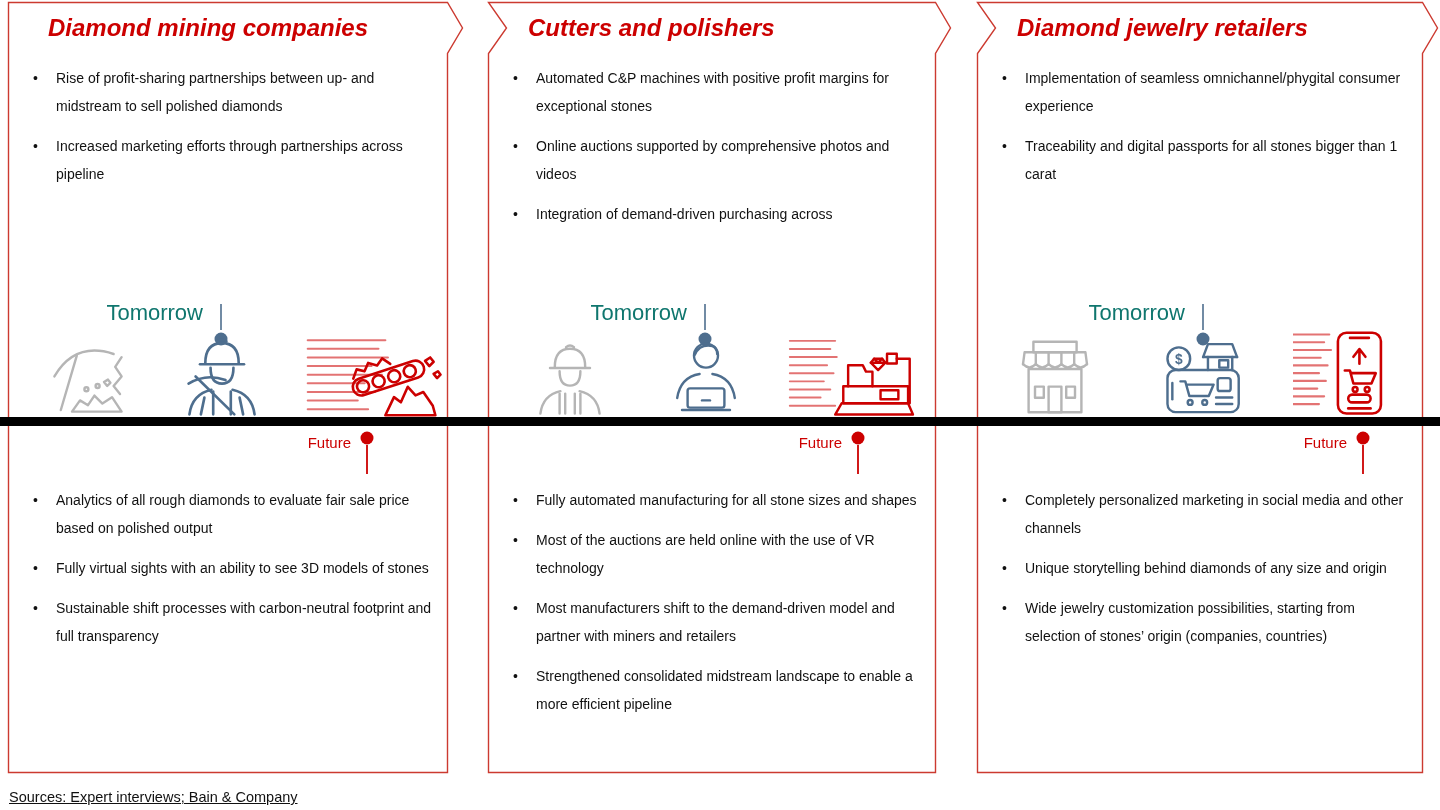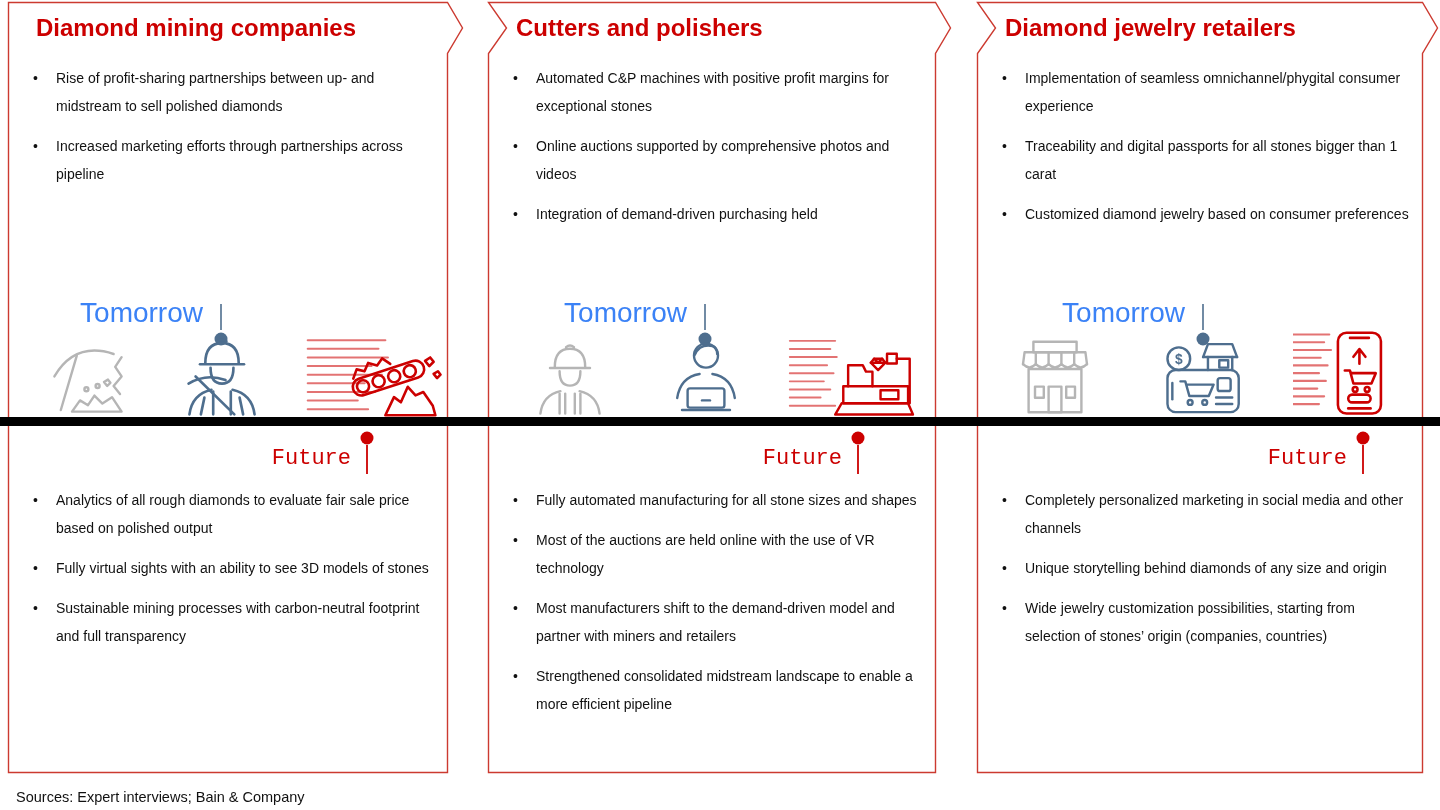--- a/index.html
+++ b/index.html
@@ -1,33 +1,33 @@
 <!DOCTYPE html>
 <html><head>
 <meta charset="utf-8">
 <style>
   html,body{margin:0;padding:0;background:#fff;}
   body{font-family:"Liberation Sans",sans-serif;}
   .canvas{position:relative;width:1440px;height:810px;background:#fff;overflow:hidden;}
   .outlines{position:absolute;left:0;top:0;z-index:0;}
   .panel{position:absolute;top:2px;height:771px;z-index:2;}
-  .panel-title{position:absolute;top:12px;left:28px;right:18px;margin:0;font-size:24px;font-weight:bold;color:#cc0000;}
+  .panel-title{position:absolute;top:12px;left:40px;right:18px;margin:0;font-size:24px;font-weight:bold;color:#cc0000;font-style:italic;}
   .bullets{position:absolute;left:22px;right:14px;margin:0;padding:0;list-style:none;}
   .top-list{top:62px;}
   .future-list{top:484px;}
   .bullets li{position:relative;padding-left:26px;margin:0 0 12px 0;font-size:14px;line-height:28px;color:#111;}
   .bullets li::before{content:"\2022";position:absolute;left:3px;top:0;color:#111;}
   .time-row{position:absolute;display:flex;align-items:flex-start;}
   .tomorrow-row{top:298px;gap:10px;}
-  .tomorrow-text{font-size:28px;color:#3b82f6;line-height:26px;white-space:nowrap;}
+  .tomorrow-text{font-size:22px;color:#0f766e;line-height:26px;white-space:nowrap;}
   .future-row{top:428px;gap:8px;}
-  .future-text{font-size:22px;color:#cc0000;line-height:26px;margin-top:16px;white-space:nowrap;font-family:Liberation Mono, monospace;}
+  .future-text{font-size:15px;color:#cc0000;line-height:26px;margin-top:0;white-space:nowrap;}
   .icon{position:absolute;}
   .timeline{position:absolute;left:0;top:417px;width:1440px;height:9px;background:#000;z-index:4;}
-  .sources{position:absolute;left:16px;top:789px;font-size:14.5px;color:#111;z-index:2;}
+  .sources{position:absolute;left:9px;top:789px;font-size:14.5px;color:#111;z-index:2;text-decoration:underline;}
 </style>
 </head>
 <body>
 
 <div class="canvas">
 
   <svg class="outlines" width="1440" height="810" viewBox="0 0 1440 810">
     <path d="M 8.5,2.5 H 447.5 L 462.5,28 L 447.5,53.5 V 772.5 H 8.5 Z" fill="none" stroke="#cc3a30" stroke-width="1.4"></path>
     <path d="M 488.5,2.5 H 935.5 L 950.5,28 L 935.5,53.5 V 772.5 H 488.5 V 53.5 L 506.5,28 Z" fill="none" stroke="#cc3a30" stroke-width="1.4"></path>
     <path d="M 977.5,2.5 H 1422.5 L 1437.5,28 L 1422.5,53.5 V 772.5 H 977.5 V 53.5 L 995.5,28 Z" fill="none" stroke="#cc3a30" stroke-width="1.4"></path>
@@ -101,31 +101,31 @@
       <span class="future-text">Future</span>
       <svg width="16" height="46" viewBox="0 0 16 46">
         <circle cx="8" cy="8" r="6.5" fill="#cc0000"></circle>
         <line x1="8" y1="15" x2="8" y2="44" stroke="#cc0000" stroke-width="1.8"></line>
       </svg>
     </div>
 
     <ul class="bullets future-list">
       <li>Analytics of all rough diamonds to evaluate fair sale price based on polished output</li>
       <li>Fully virtual sights with an ability to see 3D models of stones</li>
-      <li>Sustainable mining processes with carbon-neutral footprint and full transparency</li>
+      <li>Sustainable shift processes with carbon-neutral footprint and full transparency</li>
     </ul>
   </section>
 
   <section class="panel" style="left:488px;width:447px;">
     <h2 class="panel-title">Cutters and polishers</h2>
 
     <ul class="bullets top-list">
       <li>Automated C&amp;P machines with positive profit margins for exceptional stones</li>
       <li>Online auctions supported by comprehensive photos and videos</li>
-      <li>Integration of demand-driven purchasing held</li>
+      <li>Integration of demand-driven purchasing across</li>
     </ul>
 
     <div class="time-row tomorrow-row" style="right:222px;">
       <span class="tomorrow-text">Tomorrow</span>
       <svg width="16" height="48" viewBox="0 0 16 48">
         <line x1="8" y1="4" x2="8" y2="30" stroke="#4e6e8e" stroke-width="1.6"></line>
         <circle cx="8" cy="39" r="6.5" fill="#4e6e8e"></circle>
       </svg>
     </div>
 
@@ -186,21 +186,20 @@
       <li>Strengthened consolidated midstream landscape to enable a more efficient pipeline</li>
     </ul>
   </section>
 
   <section class="panel" style="left:977px;width:448px;">
     <h2 class="panel-title">Diamond jewelry retailers</h2>
 
     <ul class="bullets top-list">
       <li>Implementation of seamless omnichannel/phygital consumer experience</li>
       <li>Traceability and digital passports for all stones bigger than 1 carat</li>
-      <li>Customized diamond jewelry based on consumer preferences</li>
     </ul>
 
     <div class="time-row tomorrow-row" style="right:214px;">
       <span class="tomorrow-text">Tomorrow</span>
       <svg width="16" height="48" viewBox="0 0 16 48">
         <line x1="8" y1="4" x2="8" y2="30" stroke="#4e6e8e" stroke-width="1.6"></line>
         <circle cx="8" cy="39" r="6.5" fill="#4e6e8e"></circle>
       </svg>
     </div>
 

